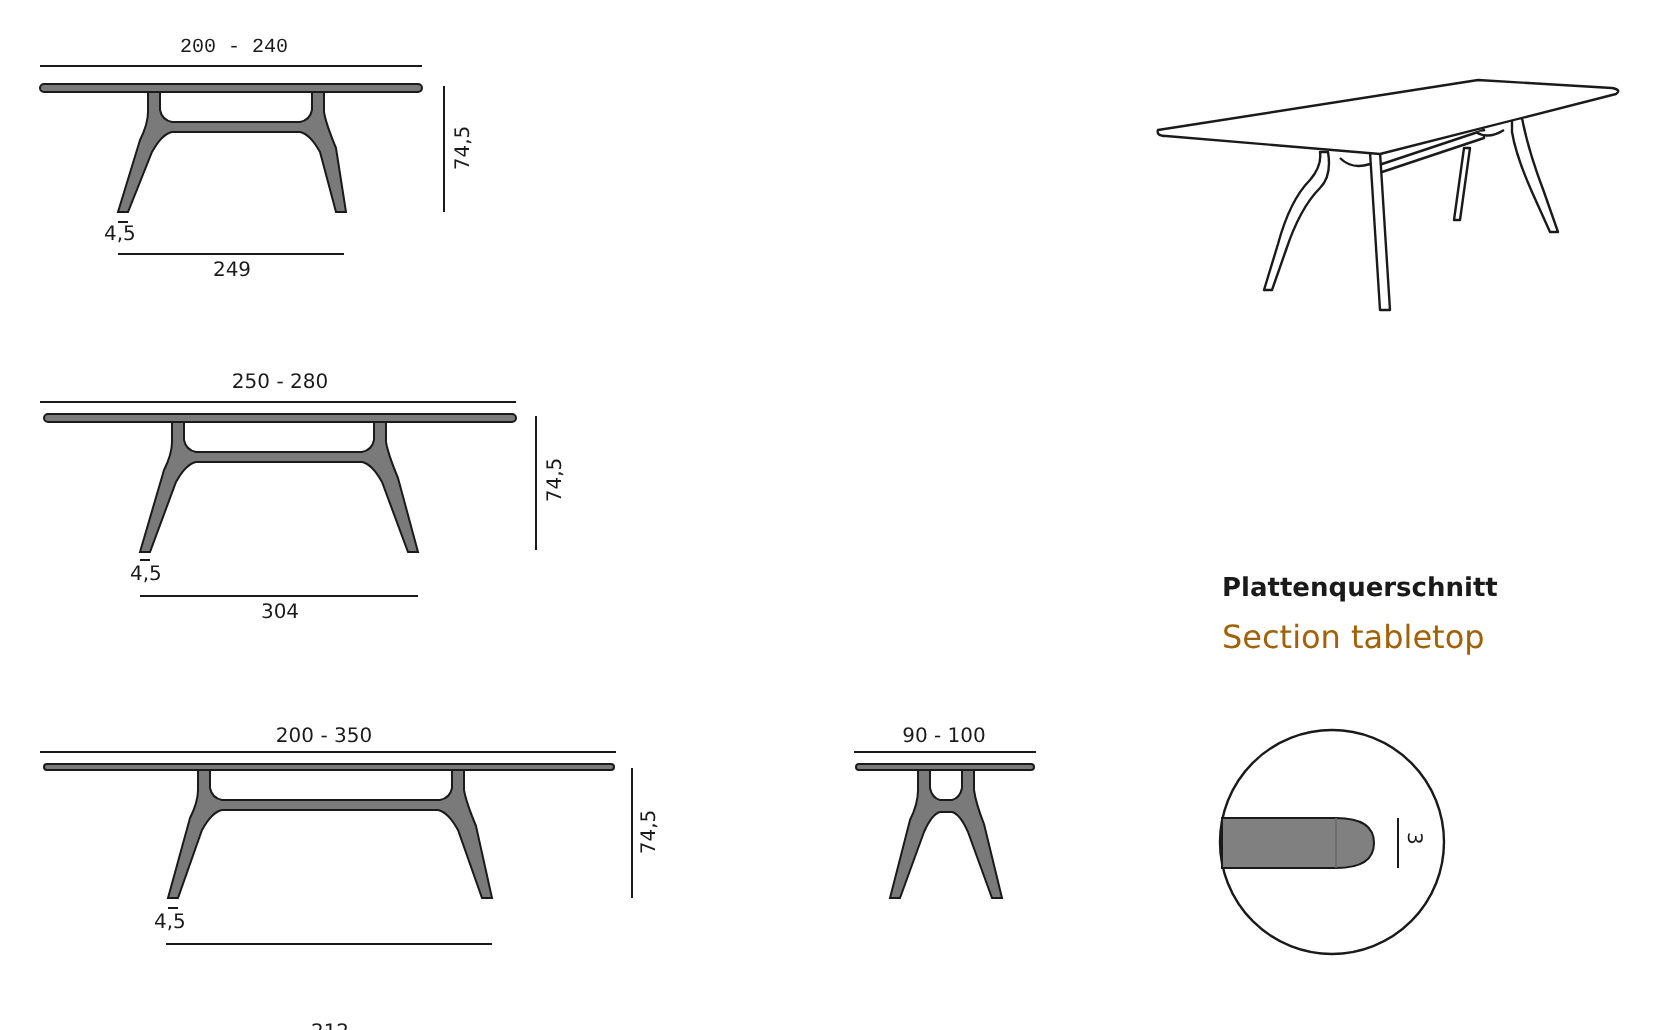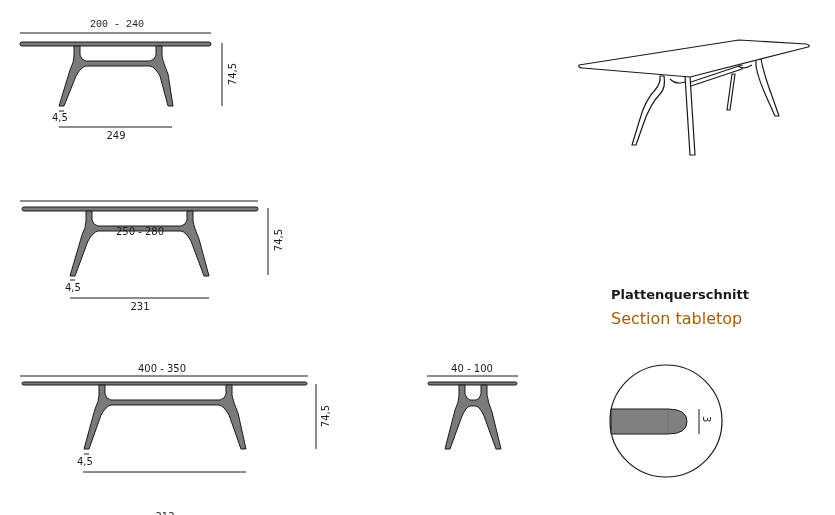--- a/index.html
+++ b/index.html
@@ -76,27 +76,27 @@
     <line x1="668" y1="409" x2="668" y2="434" stroke="#6a6a6a" stroke-width="0.8"></line>
     <line x1="699" y1="409" x2="699" y2="434" stroke="#1a1a1a" stroke-width="1"></line>
   </g>
 </svg>
 
 <div class="lbl center" style="left:117px; top:19px;font-family:Liberation Mono, monospace;">200 - 240</div>
 <div class="lbl vert" style="left:232px; top:74px;">74,5</div>
 <div class="lbl" style="left:52px; top:112px;">4,5</div>
 <div class="lbl center" style="left:116px; top:130px;">249</div>
 
-<div class="lbl center" style="left:140px; top:186px;margin-top:40px;">250 - 280</div>
+<div class="lbl center" style="left:140px; top:186px;">250 - 280</div>
 <div class="lbl vert" style="left:278px; top:240px;">74,5</div>
 <div class="lbl" style="left:65px; top:282px;">4,5</div>
-<div class="lbl center" style="left:140px; top:301px;">231</div>
+<div class="lbl center" style="left:140px; top:301px;">304</div>
 
-<div class="lbl center" style="left:162px; top:363px;">400 - 350</div>
+<div class="lbl center" style="left:162px; top:363px;">200 - 350</div>
 <div class="lbl vert" style="left:325px; top:416px;">74,5</div>
 <div class="lbl" style="left:77px; top:456px;">4,5</div>
 <div class="lbl center" style="left:165px; top:475px;margin-top:36px;">212</div>
 
-<div class="lbl center" style="left:472px; top:363px;">40 - 100</div>
+<div class="lbl center" style="left:472px; top:363px;">90 - 100</div>
 
 <div class="section-title">Plattenquerschnitt</div>
 <div class="section-sub">Section tabletop</div>
 <div class="lbl" style="left:703px; top:416px; transform: rotate(90deg); transform-origin: left top; left:712px;">3</div>
 
 </body></html>

